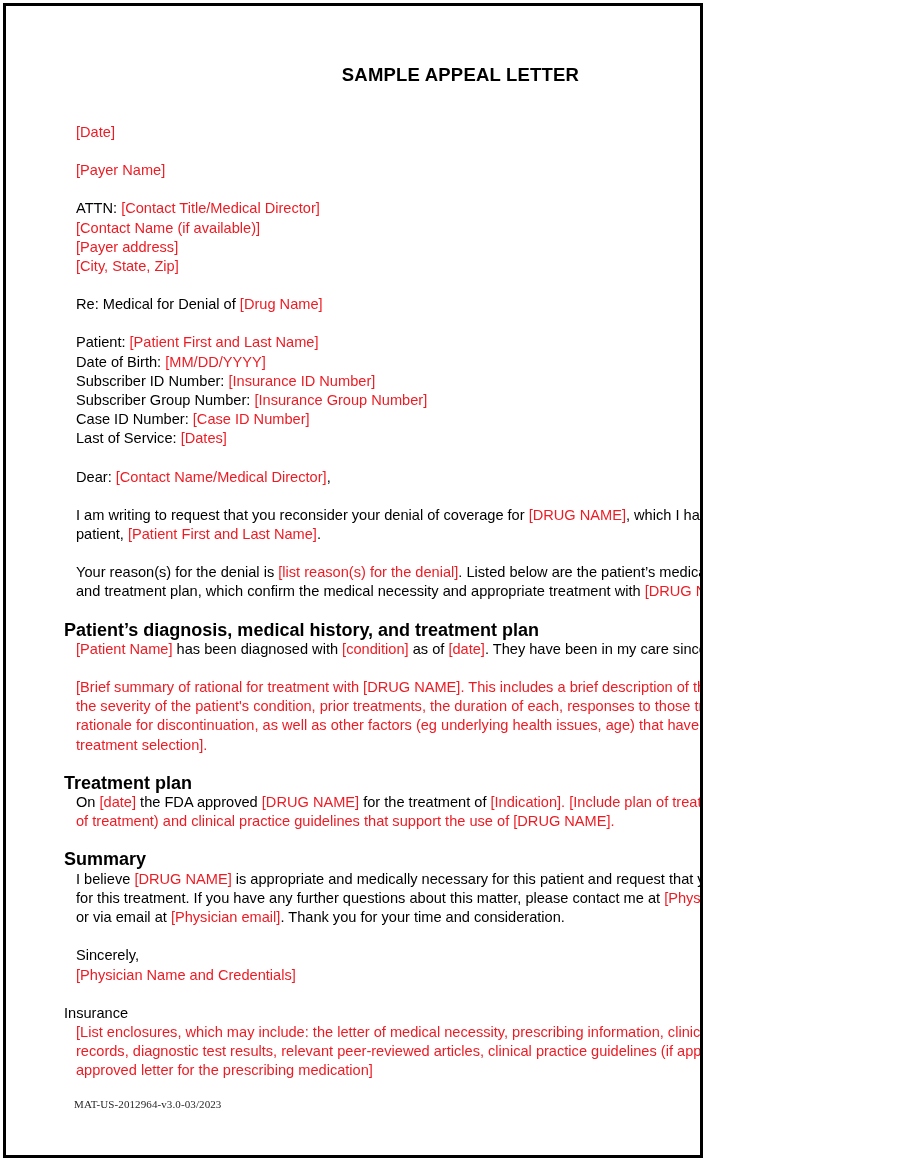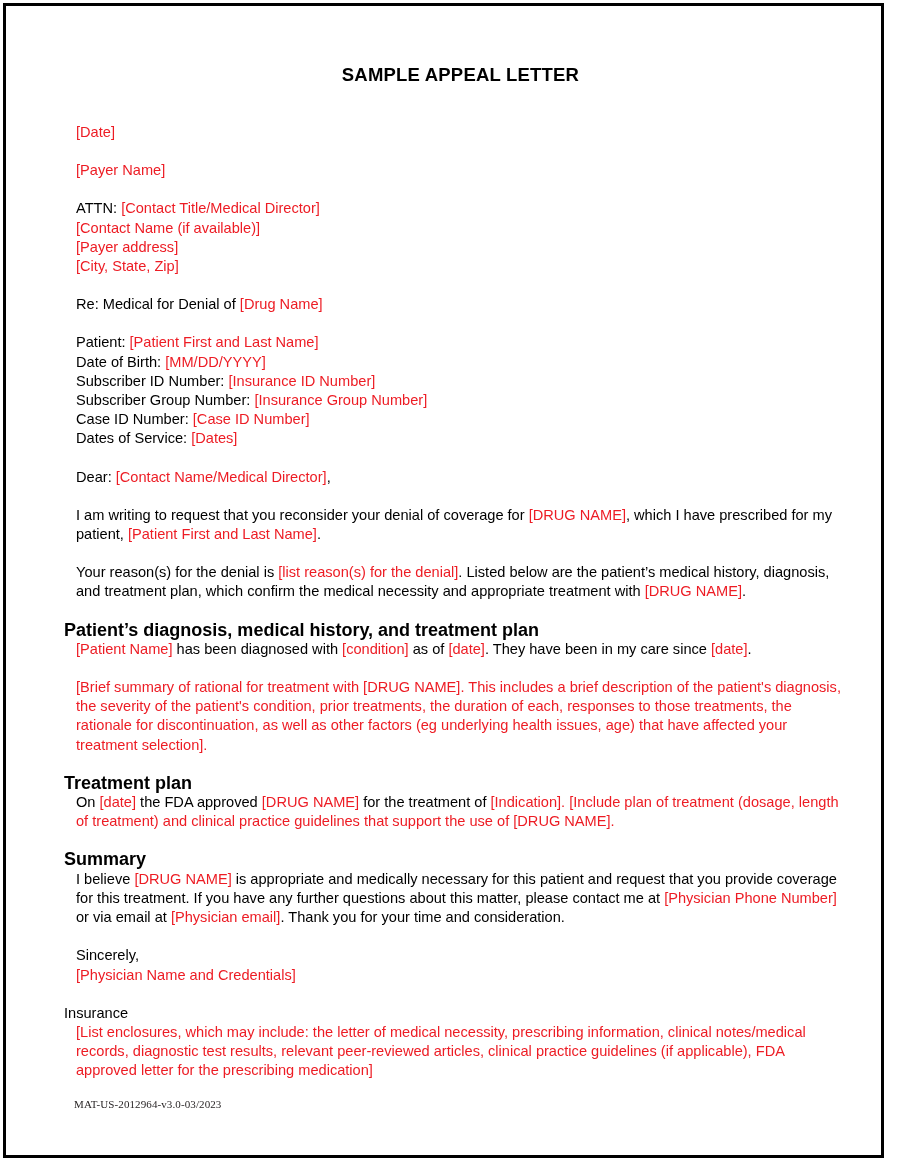--- a/index.html
+++ b/index.html
@@ -13,21 +13,21 @@
     height: 1164px;
     font-family: "Liberation Sans", sans-serif;
     color: #000000;
     -webkit-font-smoothing: none;
   }
 
   .page {
     position: absolute;
     left: 3px;
     top: 3px;
-    width: 881px;
+    width: 700px;
     height: 1155px;
     border: 3px solid #000000;
     box-sizing: border-box;
     background: #ffffff;
     overflow: hidden;
   }
 
   .content {
     position: absolute;
     left: 58px;
@@ -110,21 +110,21 @@
     </div>
 
     <p class="block sp-para"><span>Re: Medical for Denial of </span><span class="r">[Drug Name]</span></p>
 
     <div class="block sp-para">
       <div><span>Patient: </span><span class="r">[Patient First and Last Name]</span></div>
       <div><span>Date of Birth: </span><span class="r">[MM/DD/YYYY]</span></div>
       <div><span>Subscriber ID Number: </span><span class="r">[Insurance ID Number]</span></div>
       <div><span>Subscriber Group Number: </span><span class="r">[Insurance Group Number]</span></div>
       <div><span>Case ID Number: </span><span class="r">[Case ID Number]</span></div>
-      <div><span>Dates of Service: </span><span class="r">[Dates]</span></div>
+      <div><span>Last of Service: </span><span class="r">[Dates]</span></div>
     </div>
 
     <p class="block sp-para"><span>Dear: </span><span class="r">[Contact Name/Medical Director]</span><span>,</span></p>
 
     <p class="block sp-para"><span>I am writing to request that you reconsider your denial of coverage for </span><span class="r">[DRUG NAME]</span><span>, which I have prescribed for my patient, </span><span class="r">[Patient First and Last Name]</span><span>.</span></p>
 
     <p class="block sp-para"><span>Your reason(s) for the denial is </span><span class="r">[list reason(s) for the denial]</span><span>. Listed below are the patient’s medical history, diagnosis, and treatment plan, which confirm the medical necessity and appropriate treatment with </span><span class="r">[DRUG NAME]</span><span>.</span></p>
 
     <p class="heading sp-para">Patient’s diagnosis, medical history, and treatment plan</p>
     <p class="block sp-tight"><span class="r">[Patient Name]</span><span> has been diagnosed with </span><span class="r">[condition]</span><span> as of </span><span class="r">[date]</span><span>. They have been in my care since </span><span class="r">[date]</span><span>.</span></p>

